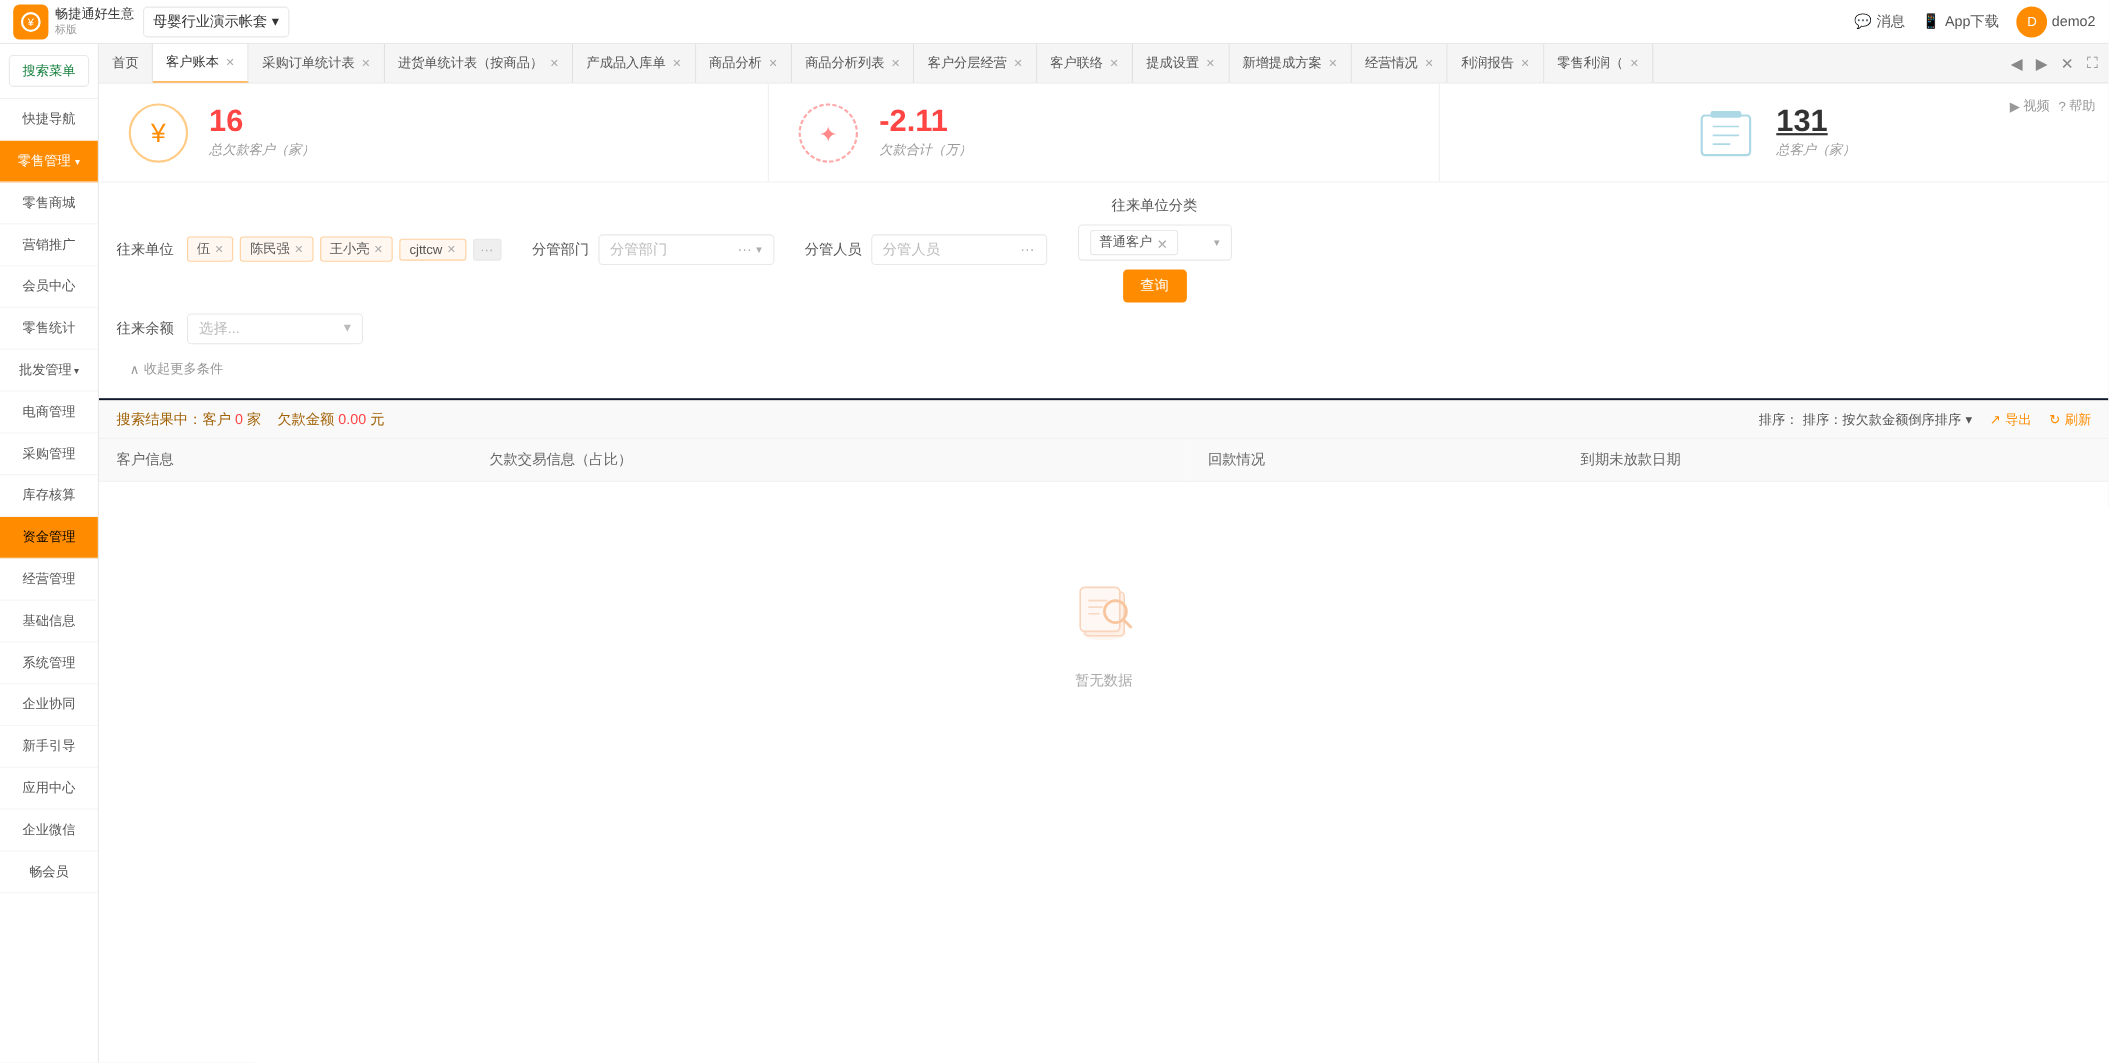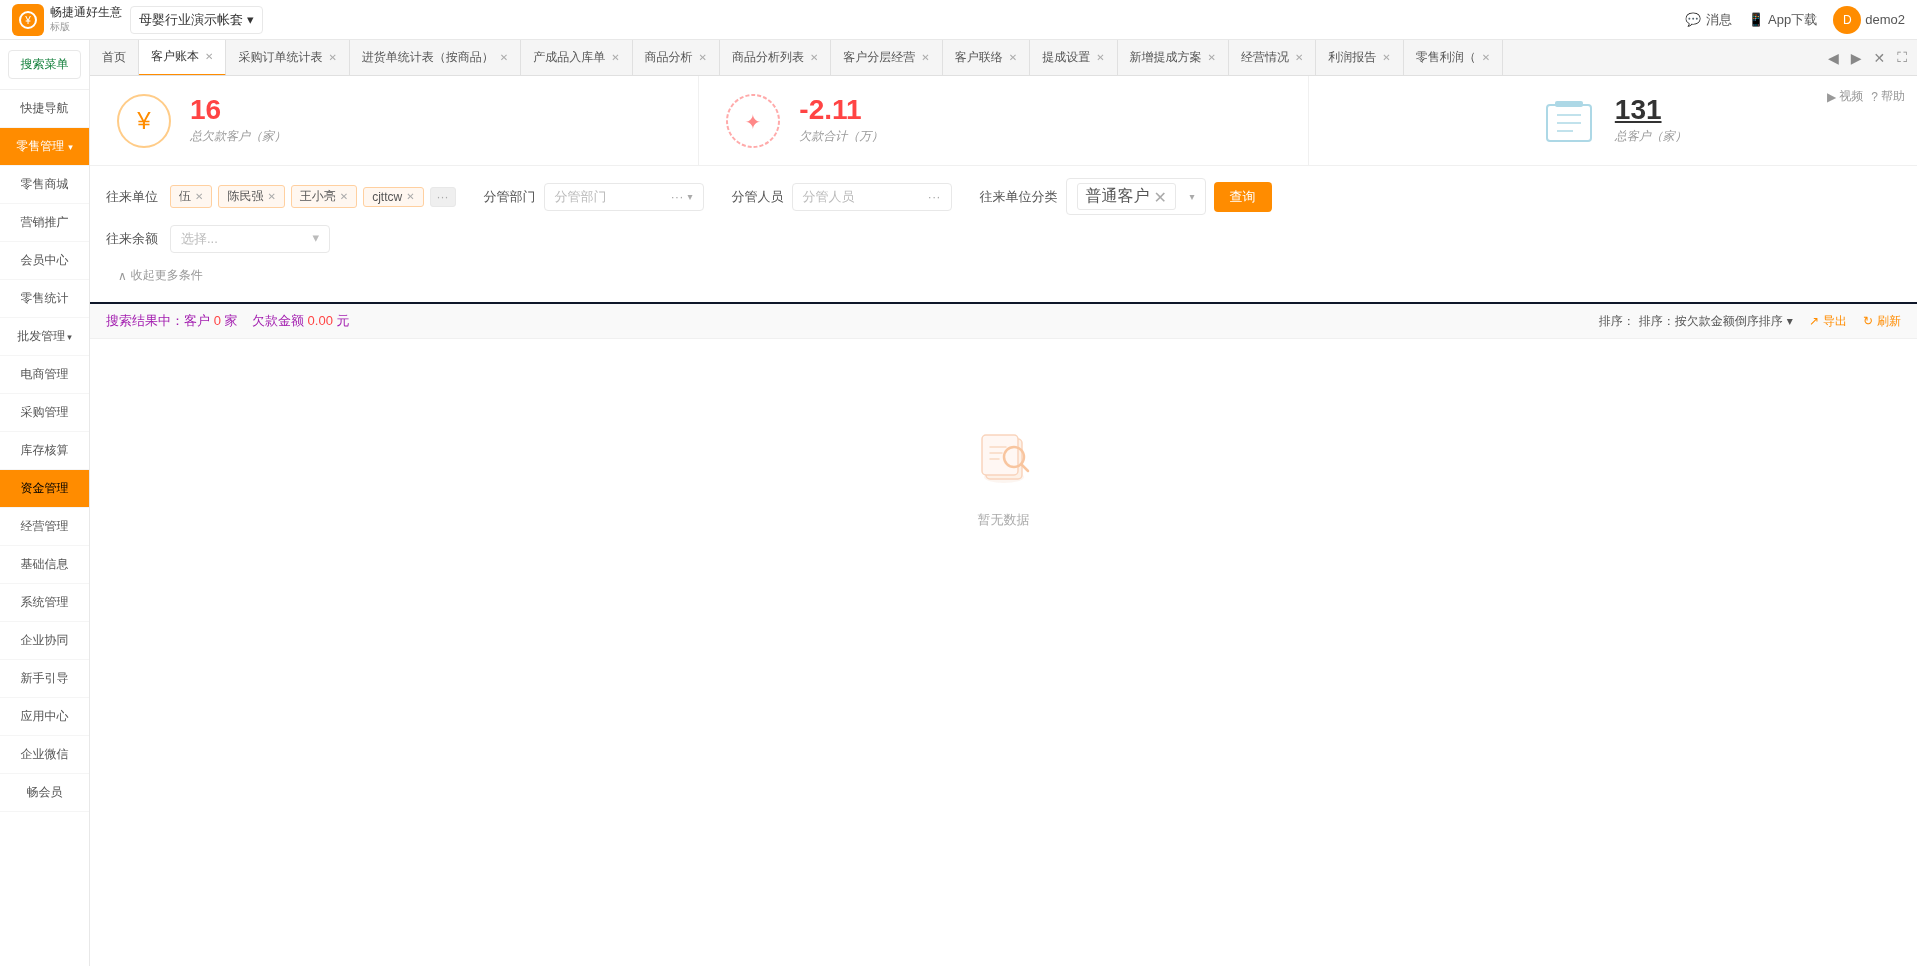--- a/index.html
+++ b/index.html
@@ -61,27 +61,27 @@
     .filter-tags { display: flex; align-items: center; gap: 6px; flex-wrap: wrap; }
     .filter-tag { display: flex; align-items: center; gap: 4px; background: #fff7f0; border: 1px solid #ffd0a0; border-radius: 3px; padding: 2px 8px; font-size: 12px; color: #555; }
     .filter-tag .remove { color: #aaa; cursor: pointer; font-size: 10px; }
     .filter-more { color: #aaa; cursor: pointer; font-size: 12px; border: 1px solid #e8e8e8; border-radius: 3px; padding: 2px 6px; }
     .filter-select { display: flex; align-items: center; gap: 4px; border: 1px solid #e8e8e8; border-radius: 4px; padding: 4px 10px; min-width: 160px; cursor: pointer; background: #fff; }
     .filter-select-text { flex: 1; font-size: 13px; color: #bbb; }
     .filter-select-arrow { color: #aaa; font-size: 10px; }
     .filter-select-dots { color: #aaa; cursor: pointer; }
     .filter-divider { display: flex; align-items: flex-start; gap: 4px; border: 1px solid #e8e8e8; border-radius: 4px; padding: 4px 10px; cursor: pointer; font-size: 13px; color: #bbb; }
     .collapse-btn { display: flex; align-items: center; gap: 4px; color: #999; font-size: 12px; cursor: pointer; padding: 4px 12px; margin: 0 auto 8px; }
-    .filter-tag-special { display: flex; align-items: flex-end; gap: 4px; background: #fff; border: 1px solid #e8e8e8; border-radius: 3px; padding: 2px 8px; font-size: 16px; color: #555; }
+    .filter-tag-special { display: flex; align-items: flex-end; gap: 4px; background: #fff; border: 1px solid #e8e8e8; border-radius: 3px; padding: 2px 8px; font-size: 12px; color: #555; }
     .filter-tag-special .remove { color: #aaa; cursor: pointer; }
 
     
     .search-result-bar { padding: 8px 16px; background: #f9f9f9; border-bottom: 1px solid #f0f0f0; display: flex; align-items: center; justify-content: space-between; }
     .search-result-info { font-size: 13px; color: #555; }
-    .search-result-info span { color: #a21caf; }
+    .search-result-info span { color: #a16207; }
     .search-result-actions { display: flex; align-items: center; gap: 16px; font-size: 12px; color: #555; }
     .sort-dropdown { display: flex; align-items: center; gap: 4px; cursor: pointer; }
     .action-btn-sm { display: flex; align-items: center; gap: 4px; cursor: pointer; color: #ff8c00; }
 
     
     .data-table { width: 100%; border-collapse: collapse; }
     .data-table thead tr { background: #f9f9f9; }
     .data-table th { padding: 10px 16px; text-align: left; font-size: 13px; font-weight: normal; color: #666; border-bottom: 1px solid #f0f0f0; }
 
     
@@ -344,21 +344,21 @@
               <span class="filter-select-arrow">▾</span>
             </div>
           </div>
           <div style="margin-left:16px; display:flex; align-items:center; gap:8px;">
             <span class="filter-label">分管人员</span>
             <div class="filter-select">
               <span class="filter-select-text">分管人员</span>
               <span class="filter-select-dots">···</span>
             </div>
           </div>
-          <div style="margin-left:16px; display:flex; align-items:center; gap:8px;">
+          <div style="margin-left:16px; display:flex; align-items:center; gap:8px;flex-direction:column;">
             <span class="filter-label">往来单位分类</span>
             <div class="filter-select" style="min-width:140px;">
               <div class="filter-tags" style="flex:1;">
                 <div class="filter-tag-special">
                   <span>普通客户</span>
                   <span class="remove">✕</span>
                 </div>
               </div>
               <span class="filter-select-arrow">▾</span>
             </div>
@@ -400,20 +400,32 @@
             <span>↗</span>
             <span>导出</span>
           </div>
           <div class="action-btn-sm">
             <span>↻</span>
             <span>刷新</span>
           </div>
         </div>
       </div>
 
+      <table class="data-table">
+        <thead>
+          <tr>
+            <th>客户信息</th>
+            <th>欠款交易信息（占比）</th>
+            <th>回款情况</th>
+            <th>到期未放款日期</th>
+          </tr>
+        </thead>
+        <tbody>
+        </tbody>
+      </table>
 
       <div class="empty-state">
         <div class="empty-icon">
           <svg width="80" height="80" viewBox="0 0 80 80" fill="none" xmlns="http://www.w3.org/2000/svg">
 
             <ellipse cx="40" cy="58" rx="20" ry="6" fill="#f5ddd0" opacity="0.5"></ellipse>
             <rect x="22" y="20" width="36" height="40" rx="4" fill="#fde8d8" stroke="#f5b890" stroke-width="1.5"></rect>
             <rect x="18" y="16" width="36" height="40" rx="4" fill="#fff3ec" stroke="#f5b890" stroke-width="1.5"></rect>
 
             <circle cx="50" cy="38" r="10" fill="none" stroke="#f5a060" stroke-width="2.5"></circle>

